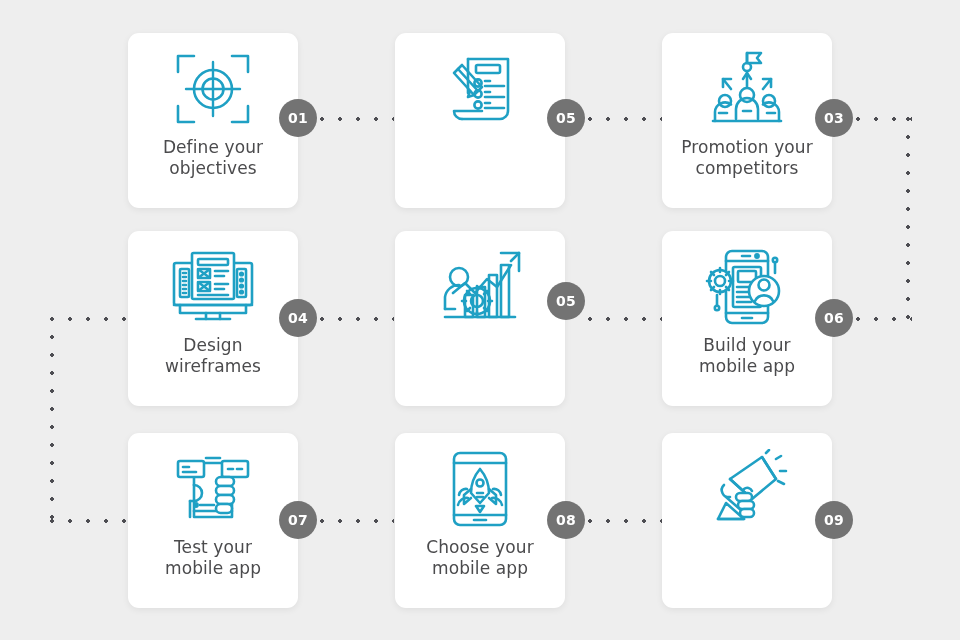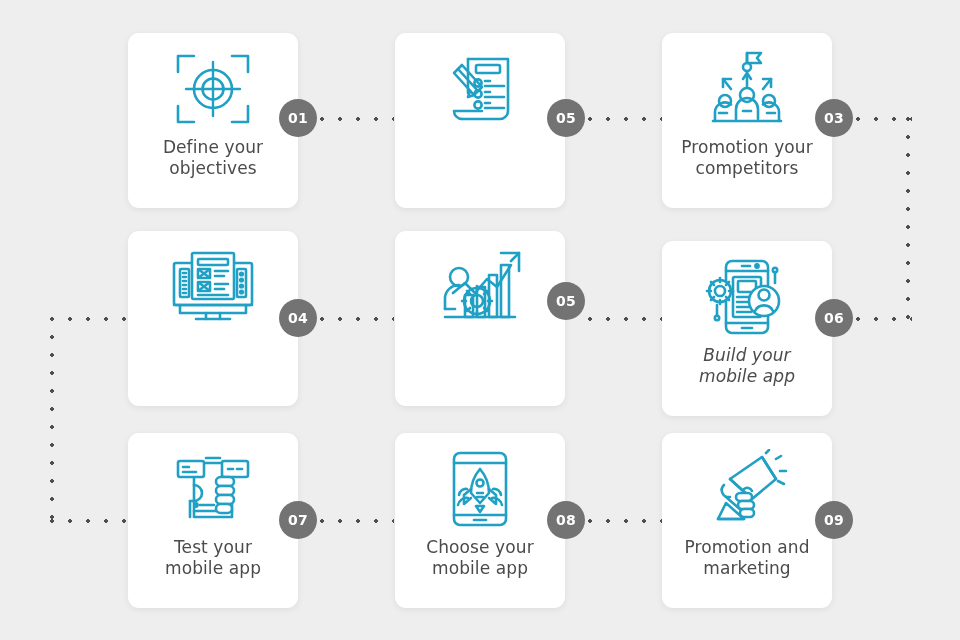--- a/index.html
+++ b/index.html
@@ -203,20 +203,22 @@
         <path d="M28 48 h30"></path>
         <rect x="10" y="22" width="9" height="28" rx="1"></rect>
         <path d="M13 26 h3 M13 30 h3 M13 34 h3 M13 38 h3 M13 42 h3 M13 46 h3"></path>
         <rect x="67" y="22" width="9" height="28" rx="1"></rect>
         <circle cx="71.5" cy="27" r="1.3" fill="#1fa0c4"></circle>
         <circle cx="71.5" cy="33" r="1.3" fill="#1fa0c4"></circle>
         <circle cx="71.5" cy="39" r="1.3" fill="#1fa0c4"></circle>
         <circle cx="71.5" cy="45" r="1.3" fill="#1fa0c4"></circle>
       </svg>
     </div>
+    <div class="card-label">Design
+wireframes</div>
   </div>
   <div class="badge" style="left:279px; top:299px;">04</div>
 
   <div class="card" style="left:395px; top:231px;">
     <div class="icon-wrap">
       <svg width="86" height="80" viewBox="0 0 86 80" fill="none" stroke="#1fa0c4" stroke-width="2.6" stroke-linecap="round" stroke-linejoin="round">
         <path d="M8 70 h70"></path>
         <rect x="52" y="28" width="8" height="42"></rect>
         <rect x="64" y="18" width="8" height="52"></rect>
         <rect x="40" y="40" width="8" height="30"></rect>
@@ -229,21 +231,21 @@
         <path d="M8 62 h10"></path>
         <circle cx="40" cy="54" r="13"></circle>
         <circle cx="40" cy="54" r="6"></circle>
         <path d="M40 39 v4 M40 65 v4 M25 54 h4 M51 54 h4"></path>
         <path d="M30 44 l3 3 M47 61 l3 3 M50 44 l-3 3 M33 61 l-3 3"></path>
       </svg>
     </div>
   </div>
   <div class="badge" style="left:547px; top:282px;">05</div>
 
-  <div class="card" style="left:662px; top:241px;font-style:italic;">
+  <div class="card" style="left:662px; top:231px;">
     <div class="icon-wrap">
       <svg width="86" height="80" viewBox="0 0 86 80" fill="none" stroke="#1fa0c4" stroke-width="2.6" stroke-linecap="round" stroke-linejoin="round">
         <rect x="22" y="4" width="42" height="72" rx="6"></rect>
         <path d="M22 14 h42"></path>
           <path d="M22 66 h42"></path>
         <path d="M38 9 h8"></path>
           <circle cx="53" cy="9" r="1.6" fill="#1fa0c4"></circle>
         <path d="M38 71 h10"></path>
         <rect x="29" y="20" width="28" height="40" rx="1.5" fill="#ffffff"></rect>
         <rect x="34" y="24" width="18" height="11" rx="1"></rect>
@@ -329,18 +331,16 @@
         <path d="M62 4 l3 -3 M72 10 l5 -3 M76 22 l6 0 M74 32 l6 3"></path>
         <path d="M22 48 l16 14"></path>
         <path d="M14 70 l8 -16 l18 16 z"></path>
         <path d="M14 70 l26 0"></path>
         <rect x="32" y="44" width="16" height="8" rx="4" fill="#ffffff"></rect>
         <rect x="34" y="52" width="16" height="8" rx="4" fill="#ffffff"></rect>
         <rect x="36" y="60" width="14" height="8" rx="4" fill="#ffffff"></rect>
         <path d="M40 40 a5 5 0 0 1 8 2"></path>
       </svg>
     </div>
-    <div class="card-label">Promotion and
-marketing</div>
   </div>
   <div class="badge" style="left:815px; top:501px;">09</div>
 
 </div>
 
 </body></html>

